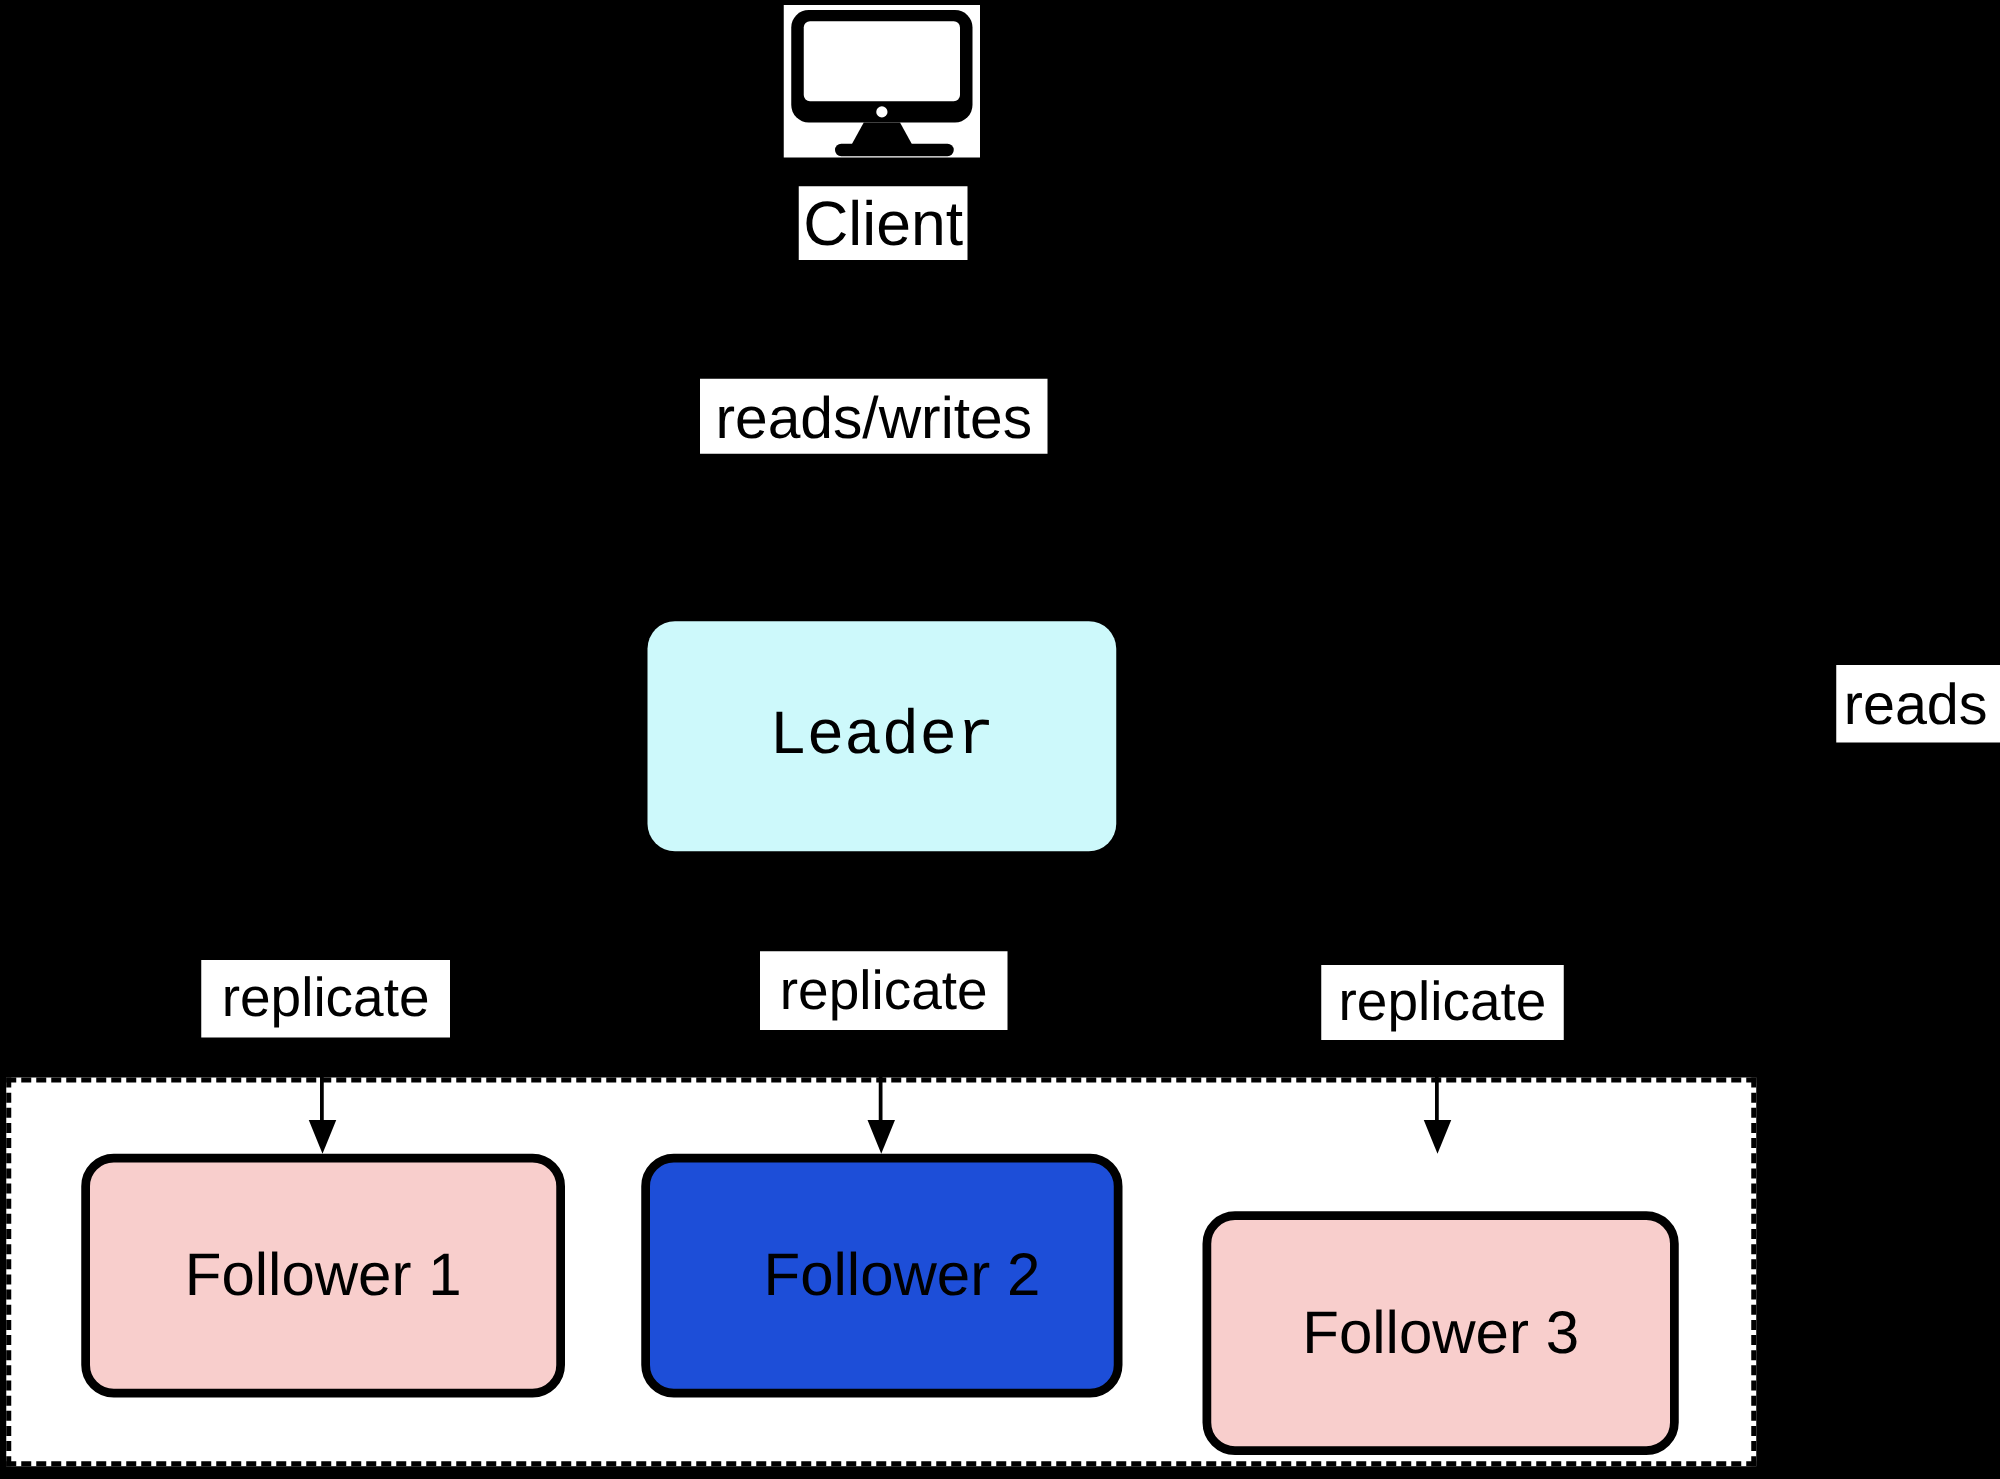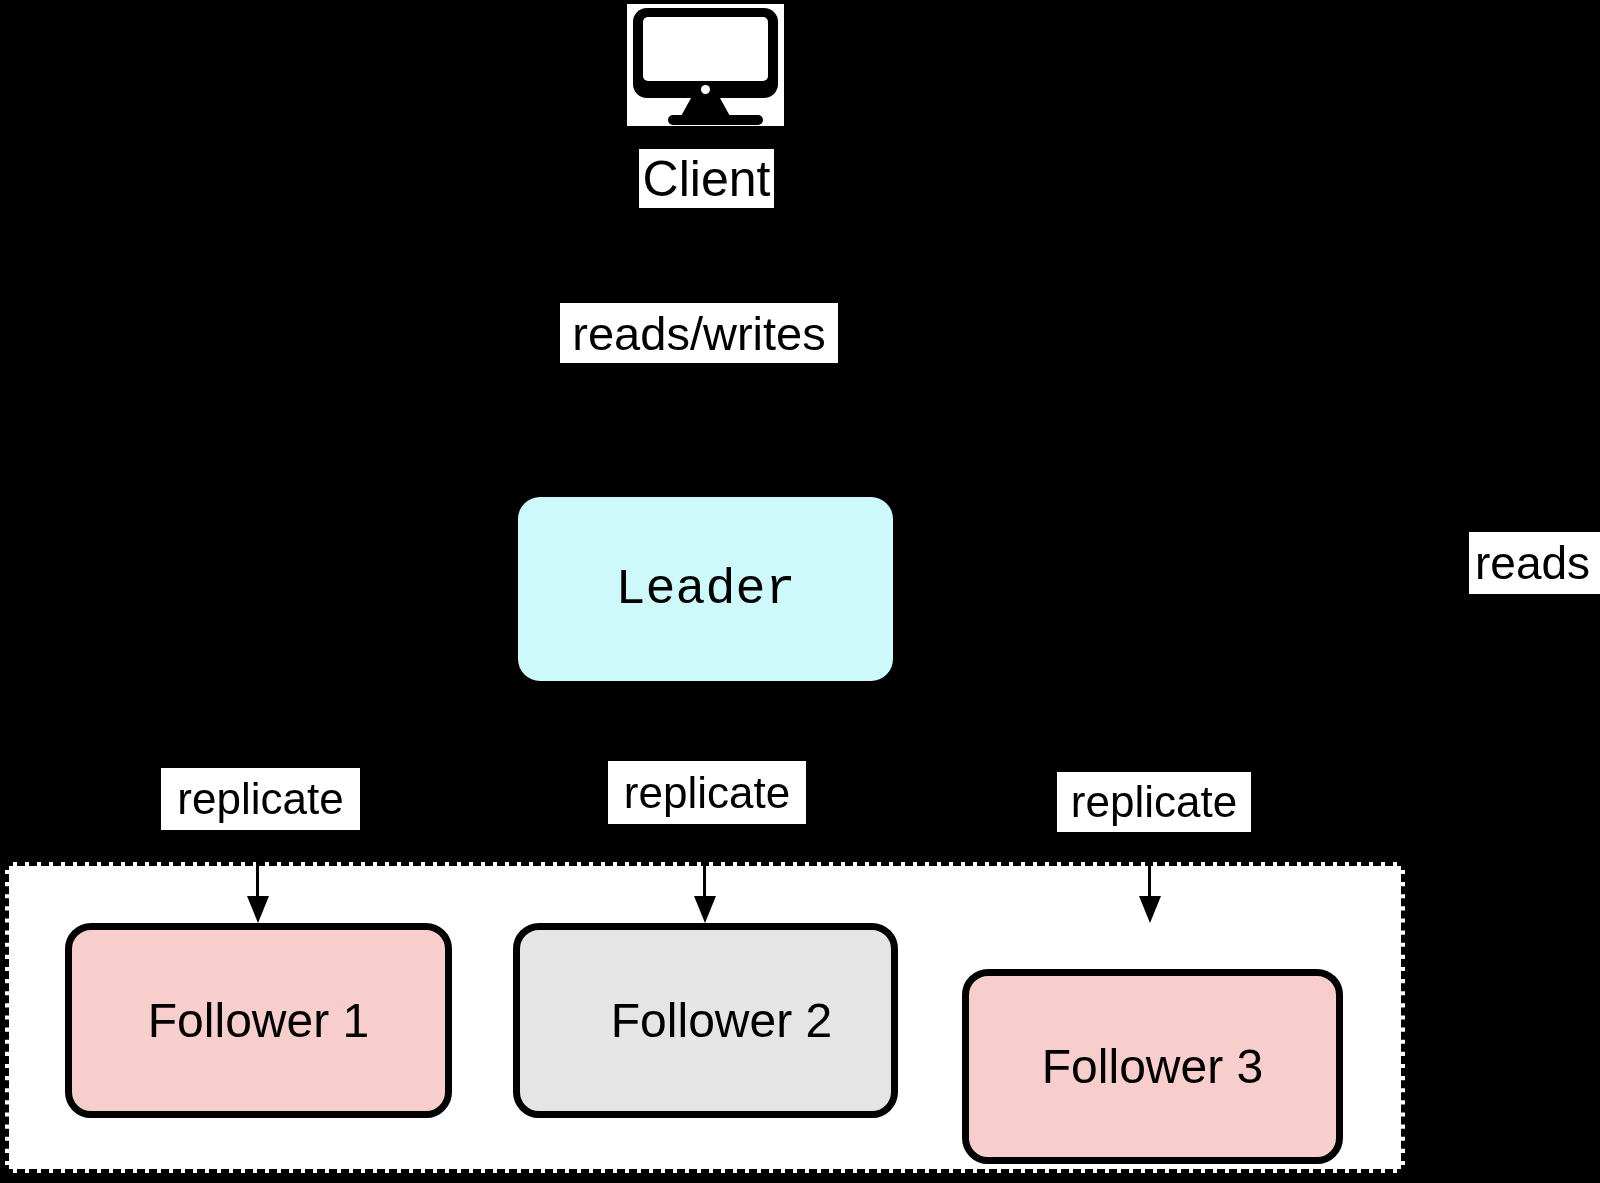--- a/index.html
+++ b/index.html
@@ -135,16 +135,16 @@
   <div class="follower-group"></div>
 
   <div class="arrow-shaft shaft1"></div>
   <div class="arrow-head head1"></div>
   <div class="arrow-shaft shaft2"></div>
   <div class="arrow-head head2"></div>
   <div class="arrow-shaft shaft3"></div>
   <div class="arrow-head head3"></div>
 
   <div class="follower f1" style="background-color: rgb(248, 206, 204);">Follower 1</div>
-  <div class="follower f2" style="background-color: #e5e5e5; padding-left: 32px;">Follower 2</div>
+  <div class="follower f2" style="background-color: #1d4ed8; padding-left: 32px;">Follower 2</div>
   <div class="follower f3" style="background-color: rgb(248, 206, 204); margin-top: 46px;">Follower 3</div>
 
 </div>
 
 </body></html>

